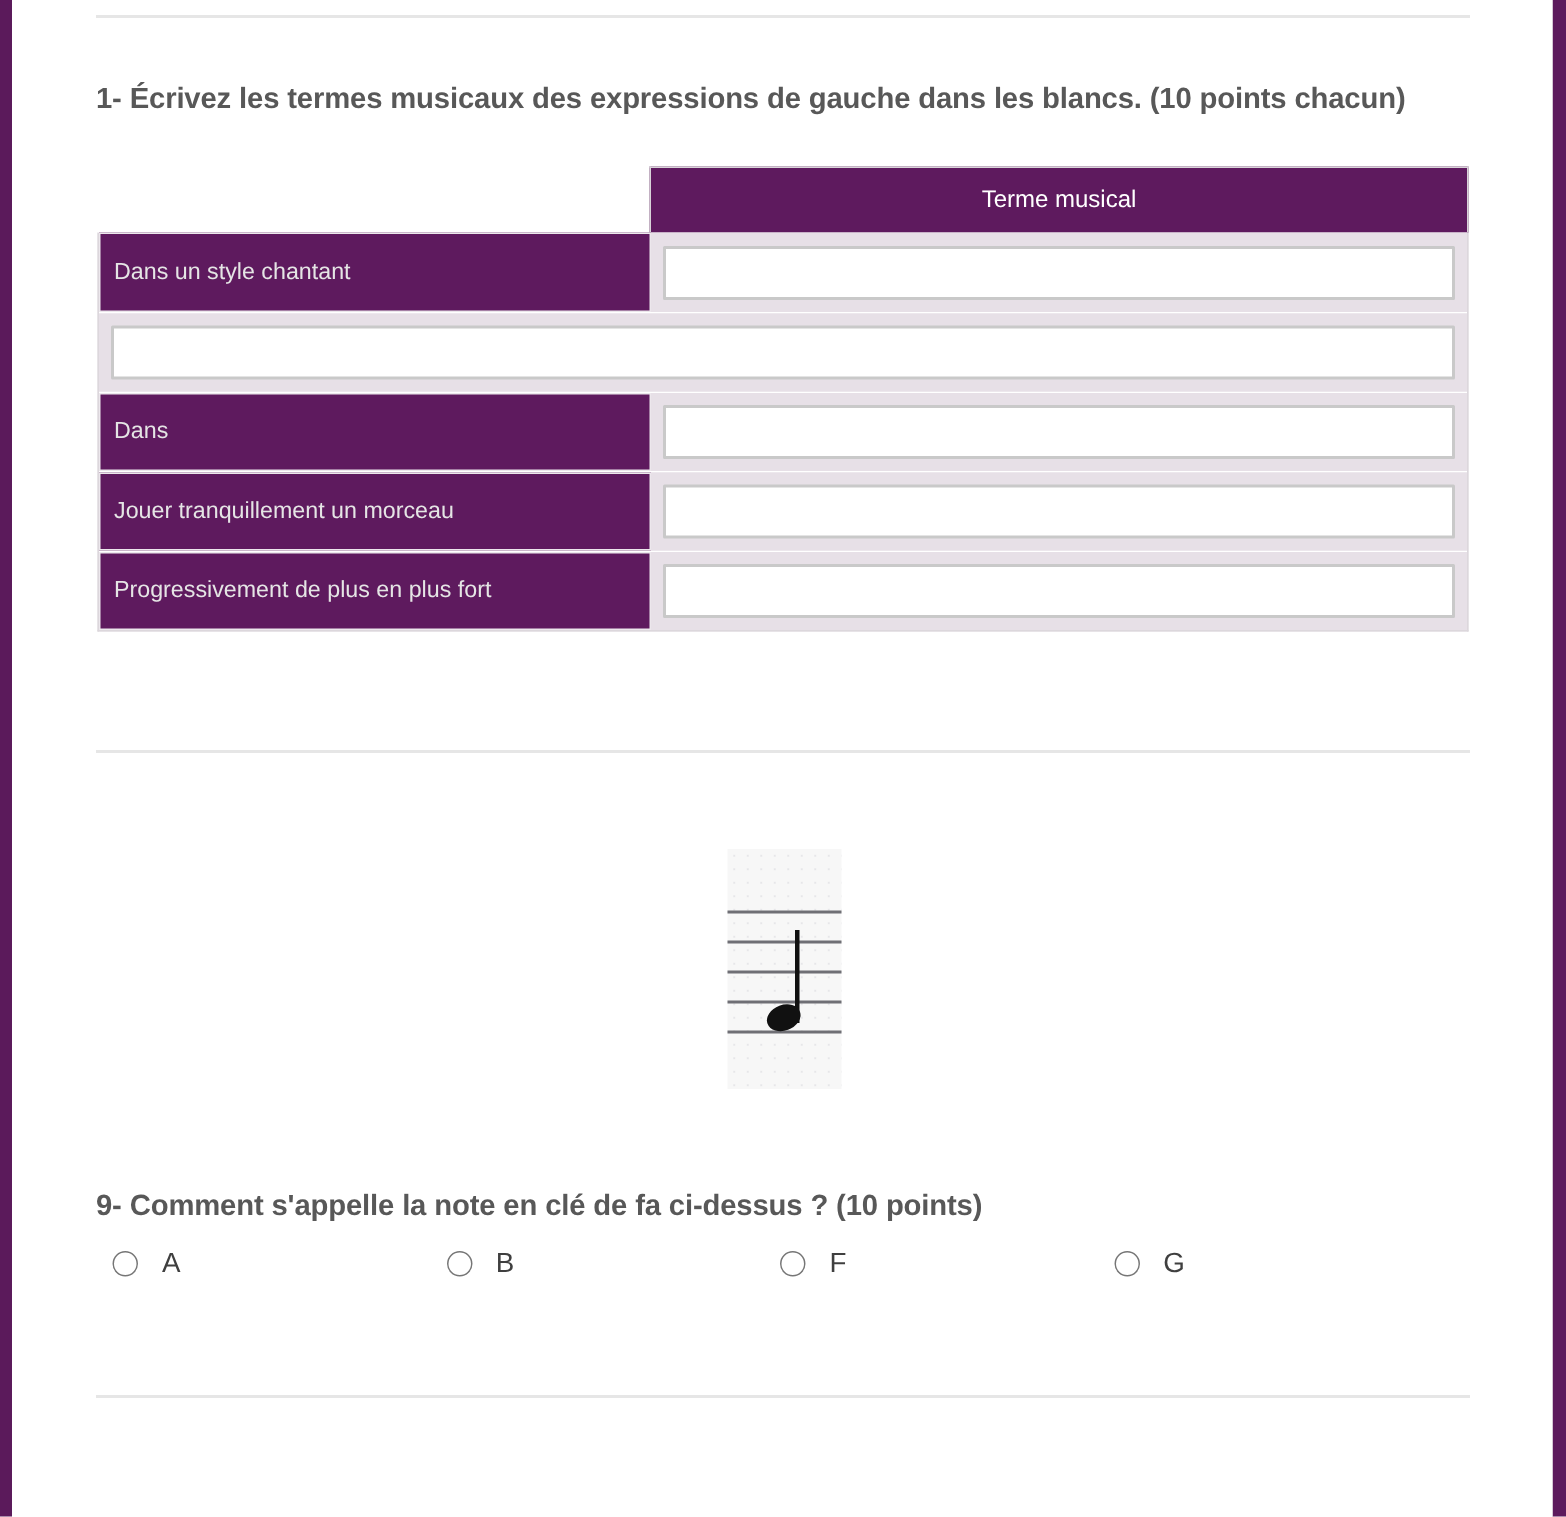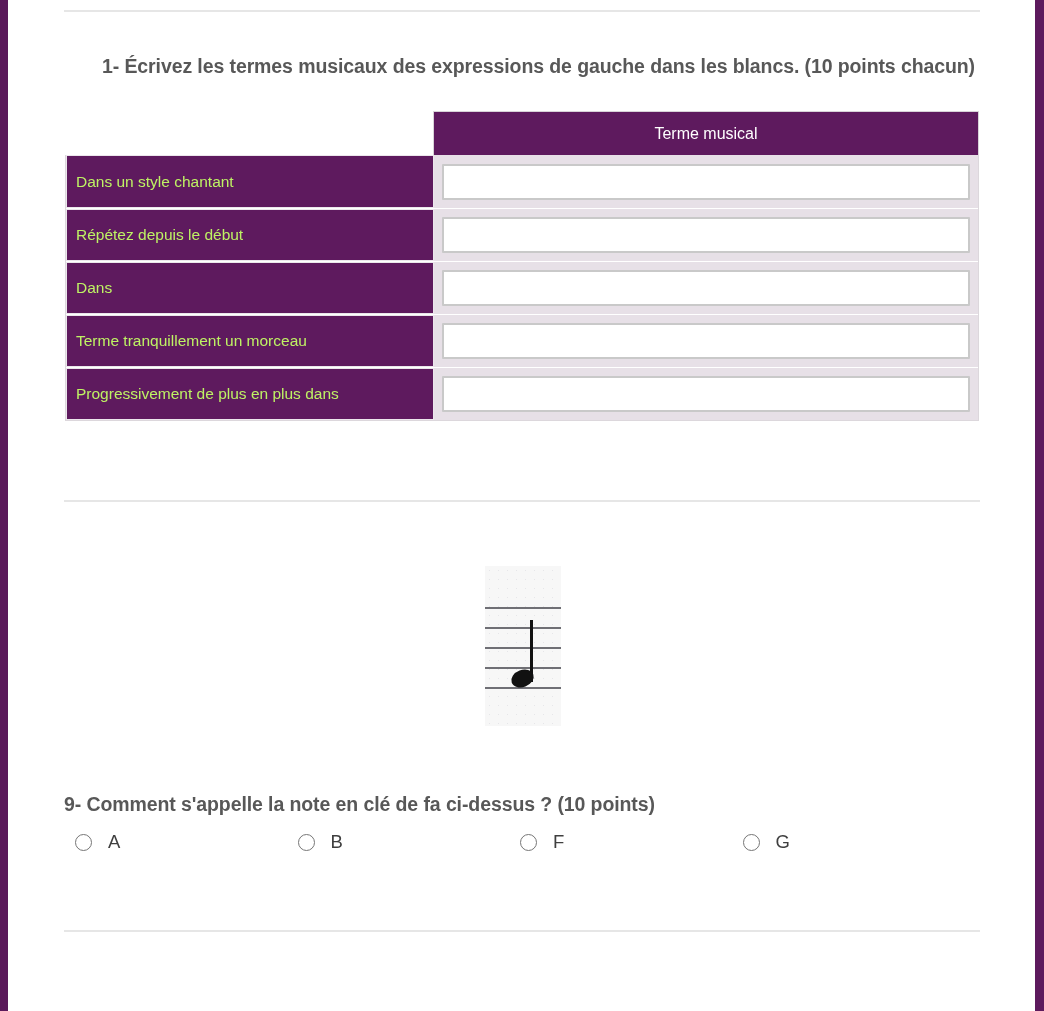--- a/index.html
+++ b/index.html
@@ -50,21 +50,21 @@
   .q-heading {
     position: absolute;
     left: 55px;
     width: 880px;
     color: #585858;
     font-size: 19.5px;
     font-weight: bold;
     line-height: 26px;
     letter-spacing: -0.1px;
   }
-  .q1-heading { top: 53px; margin-left: 38px; }
+  .q1-heading { top: 53px; }
   .q2-heading { top: 791px; }
 
   
   .match-table {
     position: absolute;
     left: 56px;
     top: 111px;
     width: 914px;
   }
   .mt-row {
@@ -99,21 +99,21 @@
     display: flex;
     align-items: stretch;
     height: 53px;
   }
   .mt-body-row + .mt-body-row { border-top: 1px solid #ffffff; }
 
   .mt-label {
     width: 368px;
     flex: 0 0 368px;
     background: #5e1a5e;
-    color: #bef264;
+    color: #e5e5e5;
     font-size: 15.5px;
     display: flex;
     align-items: center;
     padding: 0 8px 0 9px;
     border: 1px solid #ece7ec;
   }
   .mt-answer {
     flex: 1 1 auto;
     background: #e7e0e7;
     display: flex;
@@ -243,42 +243,41 @@
     <div class="mt-body">
 
       <div class="mt-body-row">
         <div class="mt-label">Dans un style chantant</div>
         <div class="mt-answer">
           <input class="mt-input" type="text" value="" style="">
         </div>
       </div>
 
       <div class="mt-body-row">
-        <div class="mt-label">Répétez depuis le début</div>
         <div class="mt-answer">
           <input class="mt-input" type="text" value="" style="">
         </div>
       </div>
 
       <div class="mt-body-row">
         <div class="mt-label">Dans</div>
         <div class="mt-answer">
           <input class="mt-input" type="text" value="" style="">
         </div>
       </div>
 
       <div class="mt-body-row">
-        <div class="mt-label">Terme tranquillement un morceau</div>
-        <div class="mt-answer">
-          <input class="mt-input" type="text" value="" style="">
-        </div>
-      </div>
-
-      <div class="mt-body-row">
-        <div class="mt-label">Progressivement de plus en plus dans</div>
+        <div class="mt-label">Jouer tranquillement un morceau</div>
+        <div class="mt-answer">
+          <input class="mt-input" type="text" value="" style="">
+        </div>
+      </div>
+
+      <div class="mt-body-row">
+        <div class="mt-label">Progressivement de plus en plus fort</div>
         <div class="mt-answer">
           <input class="mt-input" type="text" value="" style="">
         </div>
       </div>
 
     </div>
   </div>
 
   <div class="divider d2"></div>
 

